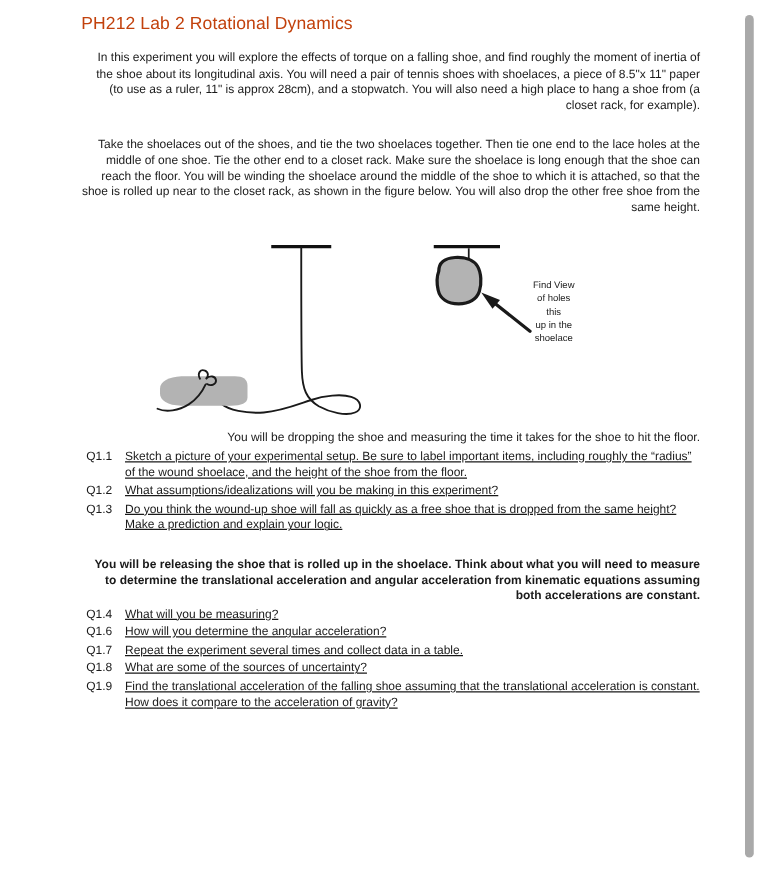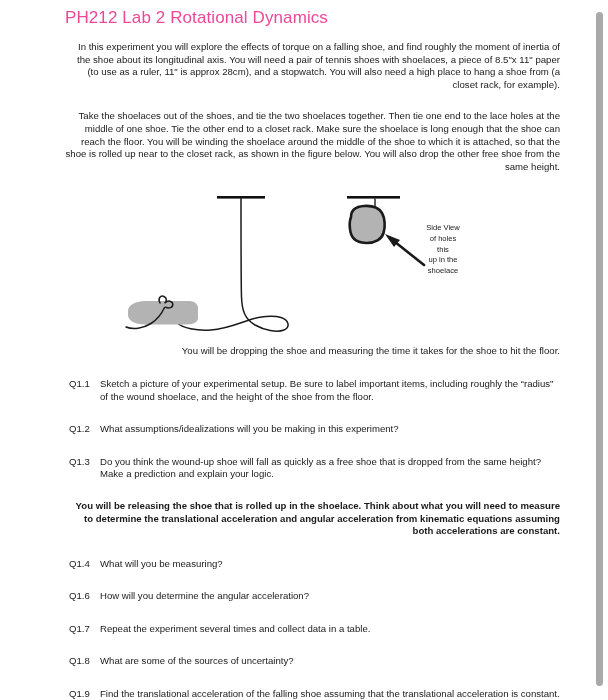--- a/index.html
+++ b/index.html
@@ -24,26 +24,26 @@
     background: #ffffff;
     overflow: hidden;
   }
   .doc {
     position: absolute;
     left: 65px;
     top: 0;
     width: 495px;
   }
   .doc-title {
-    font-size: 17px;
+    font-size: 14px;
     font-weight: normal;
     letter-spacing: 0.1px;
     margin: 8px 0 0 0;
     padding: 0;
-    color: #ec4899;
+    color: #c2410c;
     line-height: 20px;
   }
   .para {
     font-size: 9.6px;
     line-height: 12.6px;
     margin: 0;
     padding: 0;
     color: #1a1a1a;
     text-align: right;
     letter-spacing: 0.01px;
@@ -53,22 +53,23 @@
   .para.lead { margin-top: 0; }
   .para.bold {
     font-weight: bold;
   }
   .qrow {
     display: block;
     position: relative;
     font-size: 9.6px;
     line-height: 12.6px;
     padding-left: 35px;
-    margin-top: 20px;
-    color: #1a1a1a;
+    margin-top: 2px;
+    color: #1a1a1a;
+    text-decoration: underline;
   }
   .qrow .qlabel {
     position: absolute;
     left: 4px;
     top: 0;
     width: 30px;
     font-size: 9.6px;
     line-height: 12.6px;
   }
   .qrow .qtext {
@@ -152,21 +153,21 @@
           <path d="M286,30 C286,23 291,19.5 299,19 C307,18.5 314,21 317,26 C320,31 320.5,40 318.5,46 C316.5,52.5 310,56 302,56 C293,56 287,52 285.5,45 C284.3,39.5 284.5,34 286,30 Z" fill="#b3b3b3" stroke="#1a1a1a" stroke-width="2.6" stroke-linejoin="round"></path>
 
           <g>
             <line x1="359" y1="78" x2="325" y2="51" stroke="#1a1a1a" stroke-width="2.6" stroke-linecap="round"></line>
             <polygon points="320,47 335,53 329,60" fill="#1a1a1a"></polygon>
           </g>
         </g>
       </svg>
 
       <div class="fig-caption">
-        <span>Side View</span>
+        <span>Find View</span>
         <span>of holes</span>
         <span>this</span>
         <span>up in the</span>
         <span>shoelace</span>
       </div>
     </div>
 
     <p class="para lead">You will be dropping the shoe and measuring the time it takes for the shoe to hit the floor.</p>
 
     <div class="qrow">

